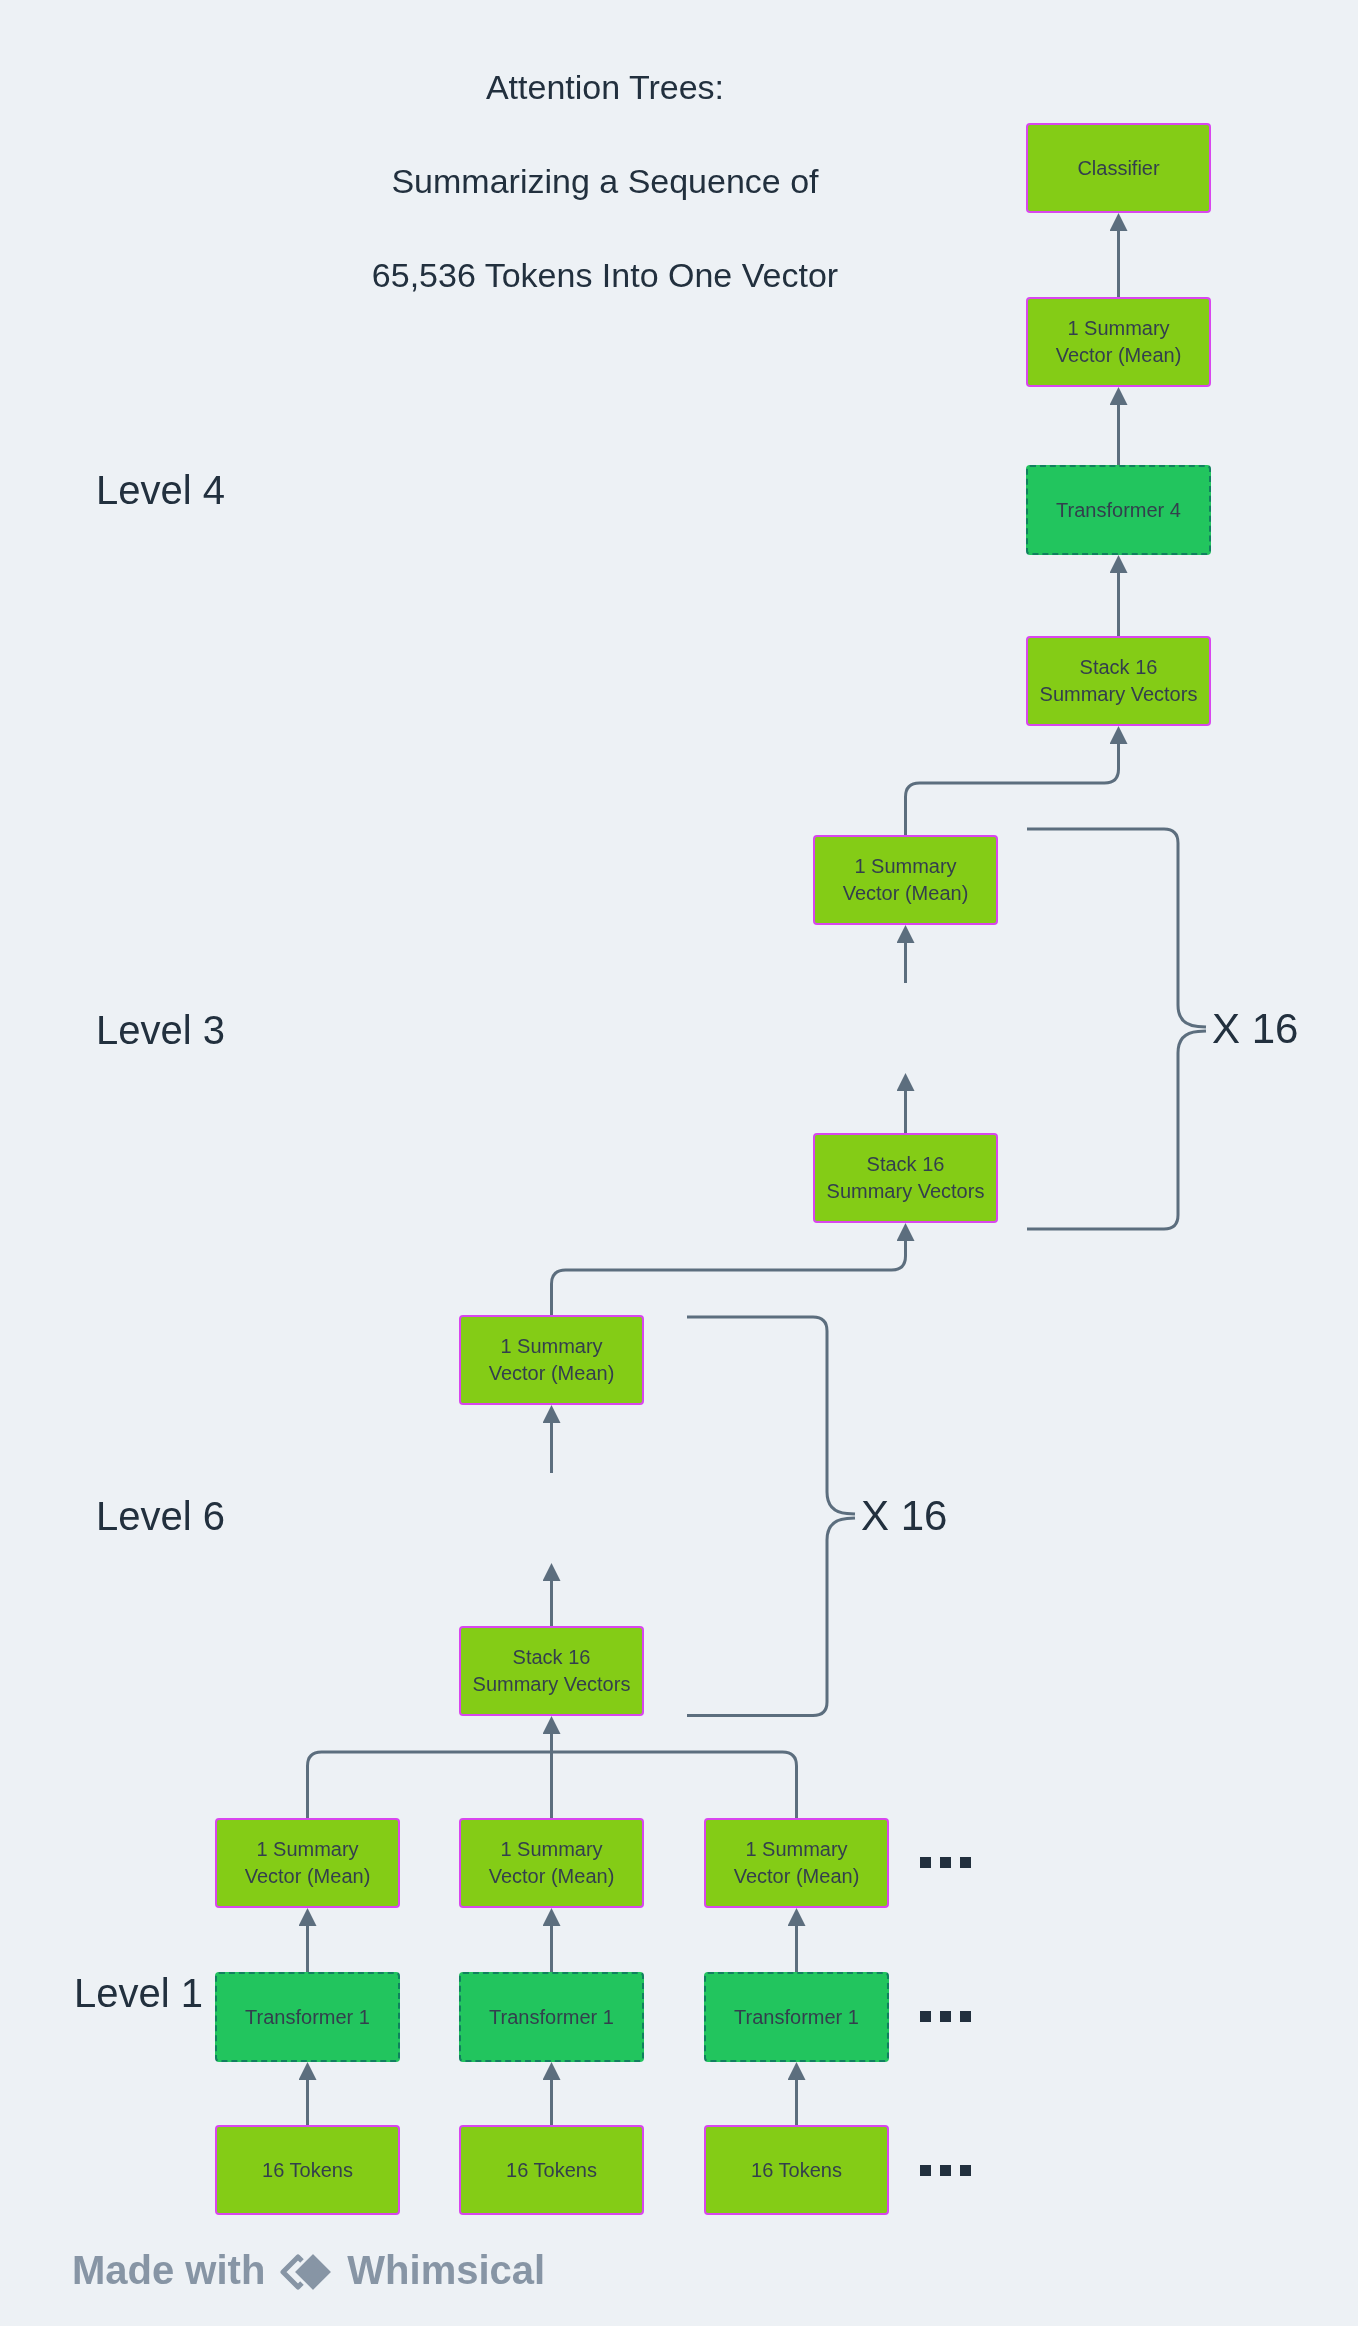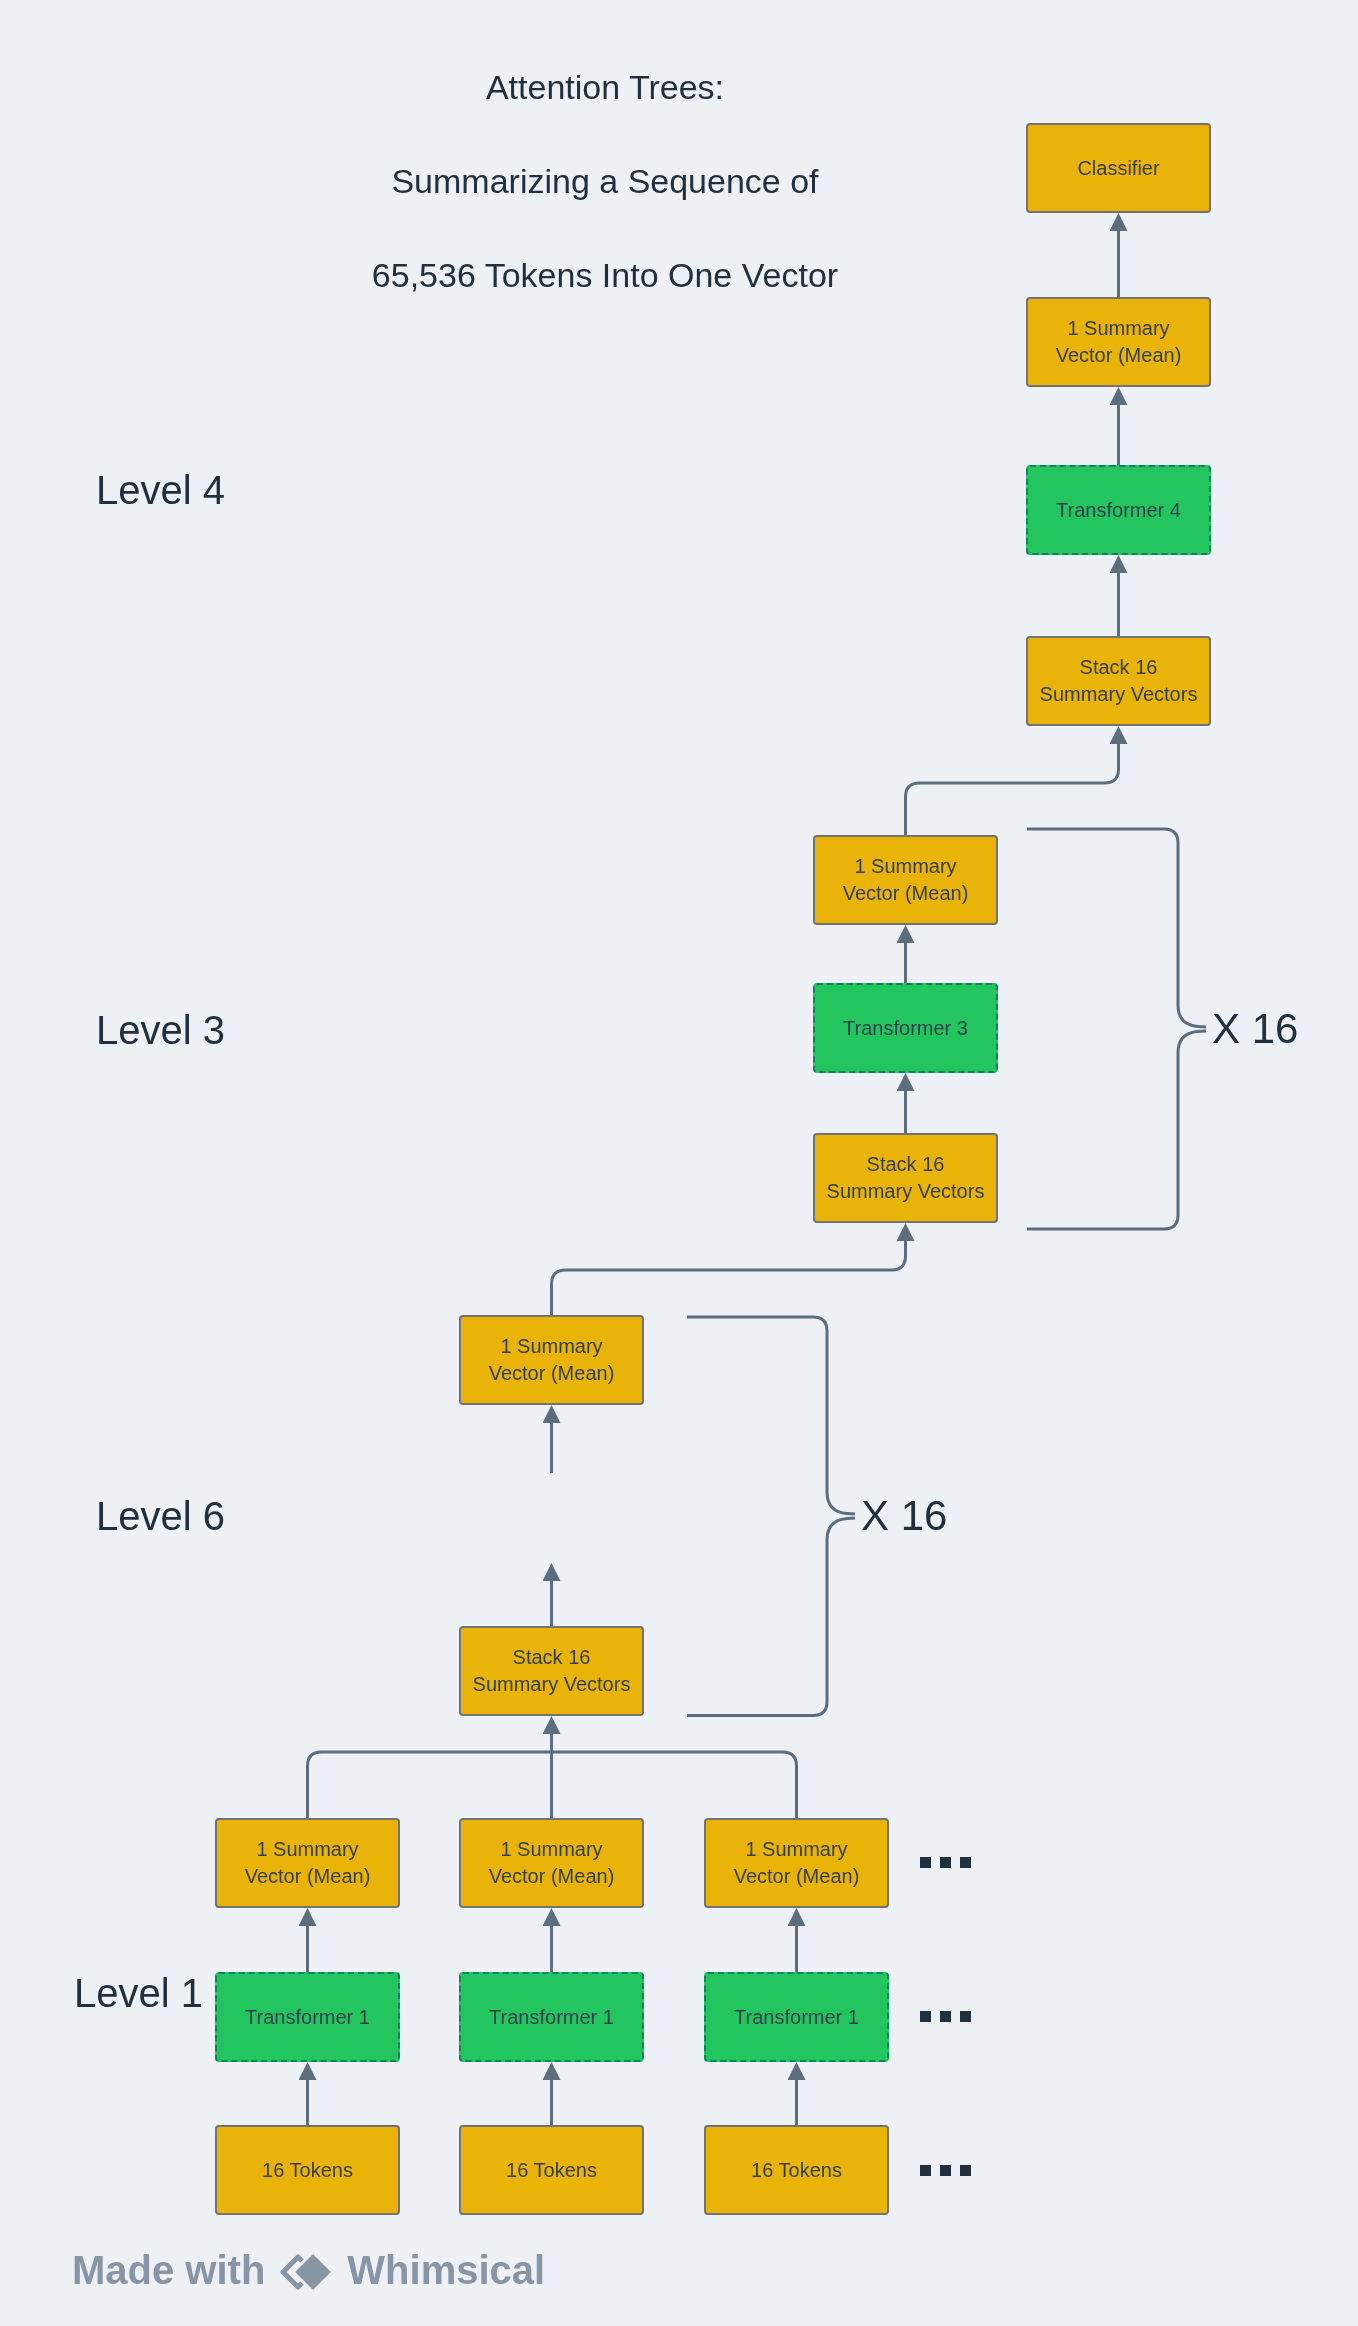--- a/index.html
+++ b/index.html
@@ -13,21 +13,21 @@
     position:absolute;left:252px;top:64px;width:706px;text-align:center;
     font-size:34px;line-height:47px;font-weight:500;color:#22303e;white-space:pre-line;
   }
   .level-label{position:absolute;font-size:40px;line-height:48px;font-weight:500;color:#22303e;}
   .x16{position:absolute;font-size:42px;line-height:52px;font-weight:500;color:#22303e;}
   .node{
     position:absolute;width:185px;height:90px;box-sizing:border-box;border-radius:4px;
     display:flex;align-items:center;justify-content:center;text-align:center;
     font-size:20px;line-height:27px;color:#333f4d;padding:0 10px;
   }
-  .purple{background:#eab308;border:2px solid #737373;}
+  .purple{background:#84cc16;border:2px solid #d946ef;}
   .green{background:#22c55e;border:2px dashed #11805f;}
   .ellipsis{position:absolute;display:flex;gap:9px;}
   .ellipsis .dot{width:11px;height:11px;background:#22303e;}
   .footer{
     position:absolute;left:72px;top:2248px;display:flex;align-items:flex-start;gap:13px;
     font-size:40px;font-weight:bold;color:#8795a5;
   }
   .footer .logo{display:block;}
 </style>
 </head>
@@ -83,21 +83,20 @@
 
   <div class="x16" style="left:1212px;top:1003px;">X 16</div>
   <div class="x16" style="left:861px;top:1490px;">X 16</div>
 
   <div class="node purple" style="left:1026px;top:123px;">Classifier</div>
   <div class="node purple" style="left:1026px;top:297px;">1 Summary Vector (Mean)</div>
   <div class="node green" style="left:1026px;top:465px;">Transformer 4</div>
   <div class="node purple" style="left:1026px;top:636px;">Stack 16 Summary Vectors</div>
 
   <div class="node purple" style="left:813px;top:835px;">1 Summary Vector (Mean)</div>
-  <div class="node green" style="left:813px;top:983px;">Transformer 3</div>
   <div class="node purple" style="left:813px;top:1133px;">Stack 16 Summary Vectors</div>
 
   <div class="node purple" style="left:459px;top:1315px;">1 Summary Vector (Mean)</div>
   <div class="node purple" style="left:459px;top:1626px;">Stack 16 Summary Vectors</div>
 
   <div class="node purple" style="left:215px;top:1818px;">1 Summary Vector (Mean)</div>
   <div class="node purple" style="left:459px;top:1818px;">1 Summary Vector (Mean)</div>
   <div class="node purple" style="left:704px;top:1818px;">1 Summary Vector (Mean)</div>
 
   <div class="node green" style="left:215px;top:1972px;">Transformer 1</div>

